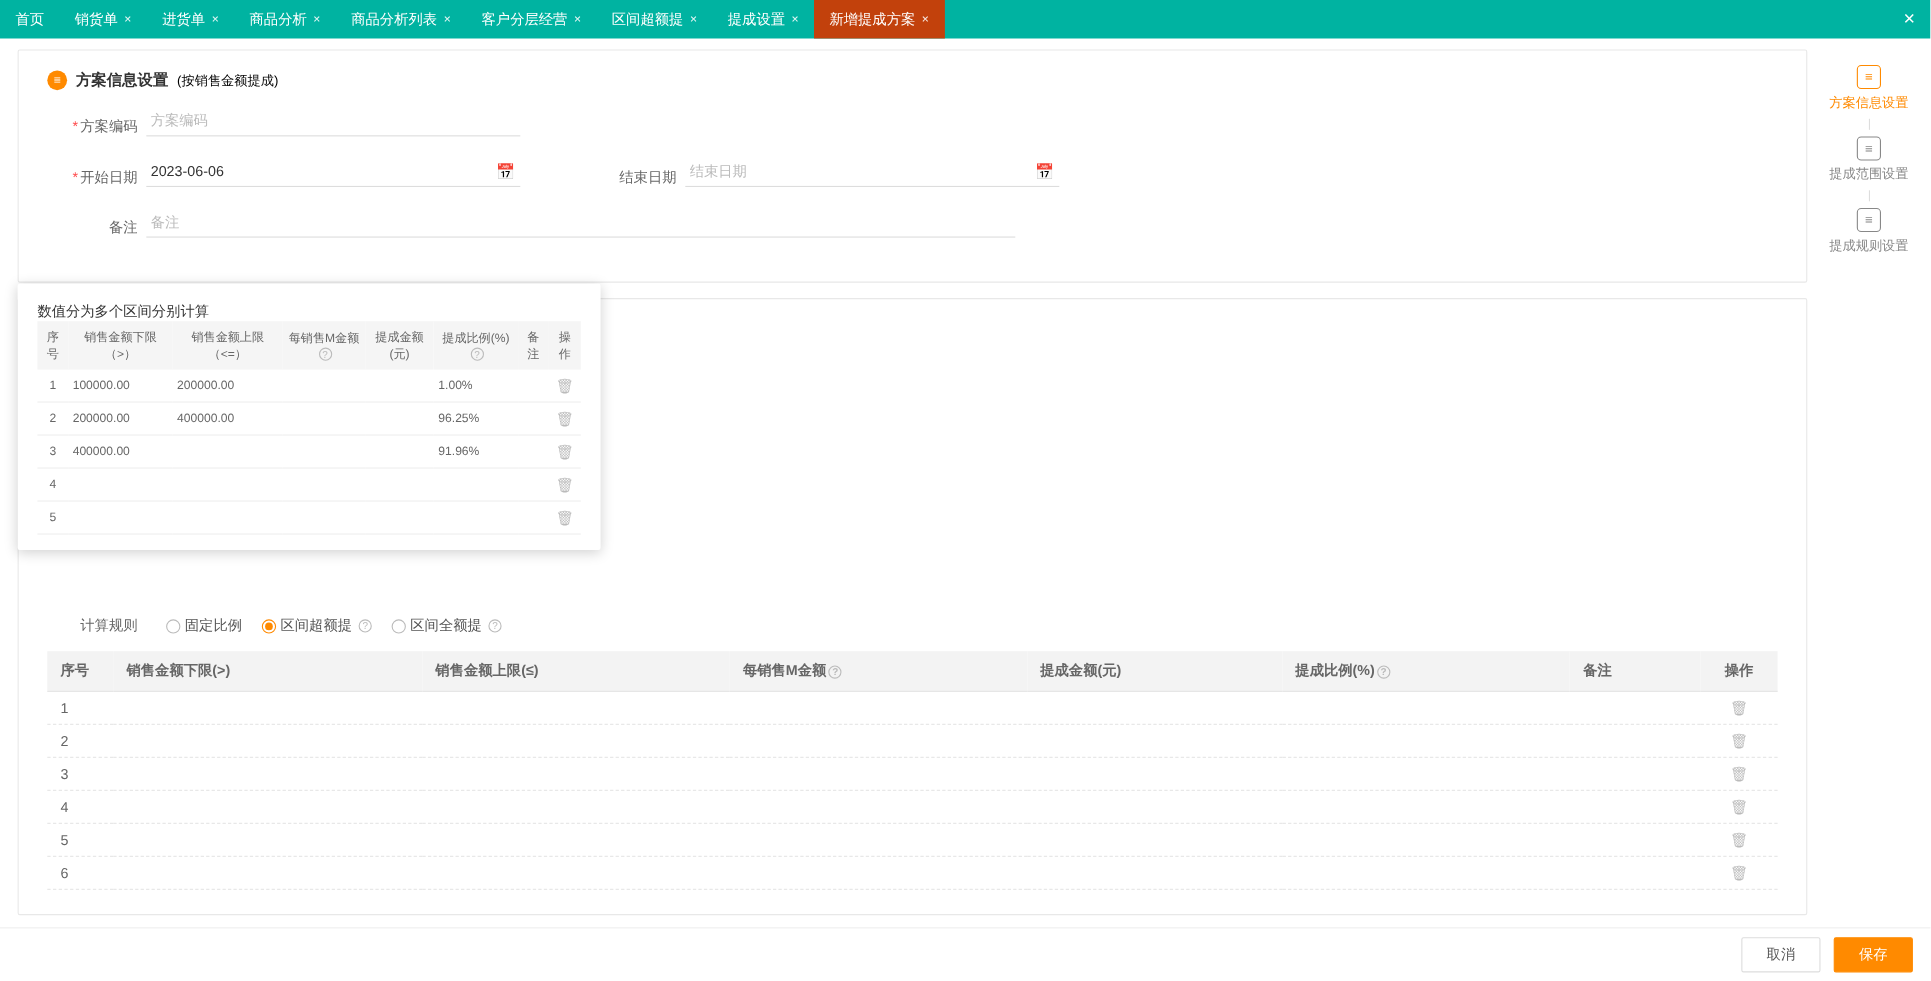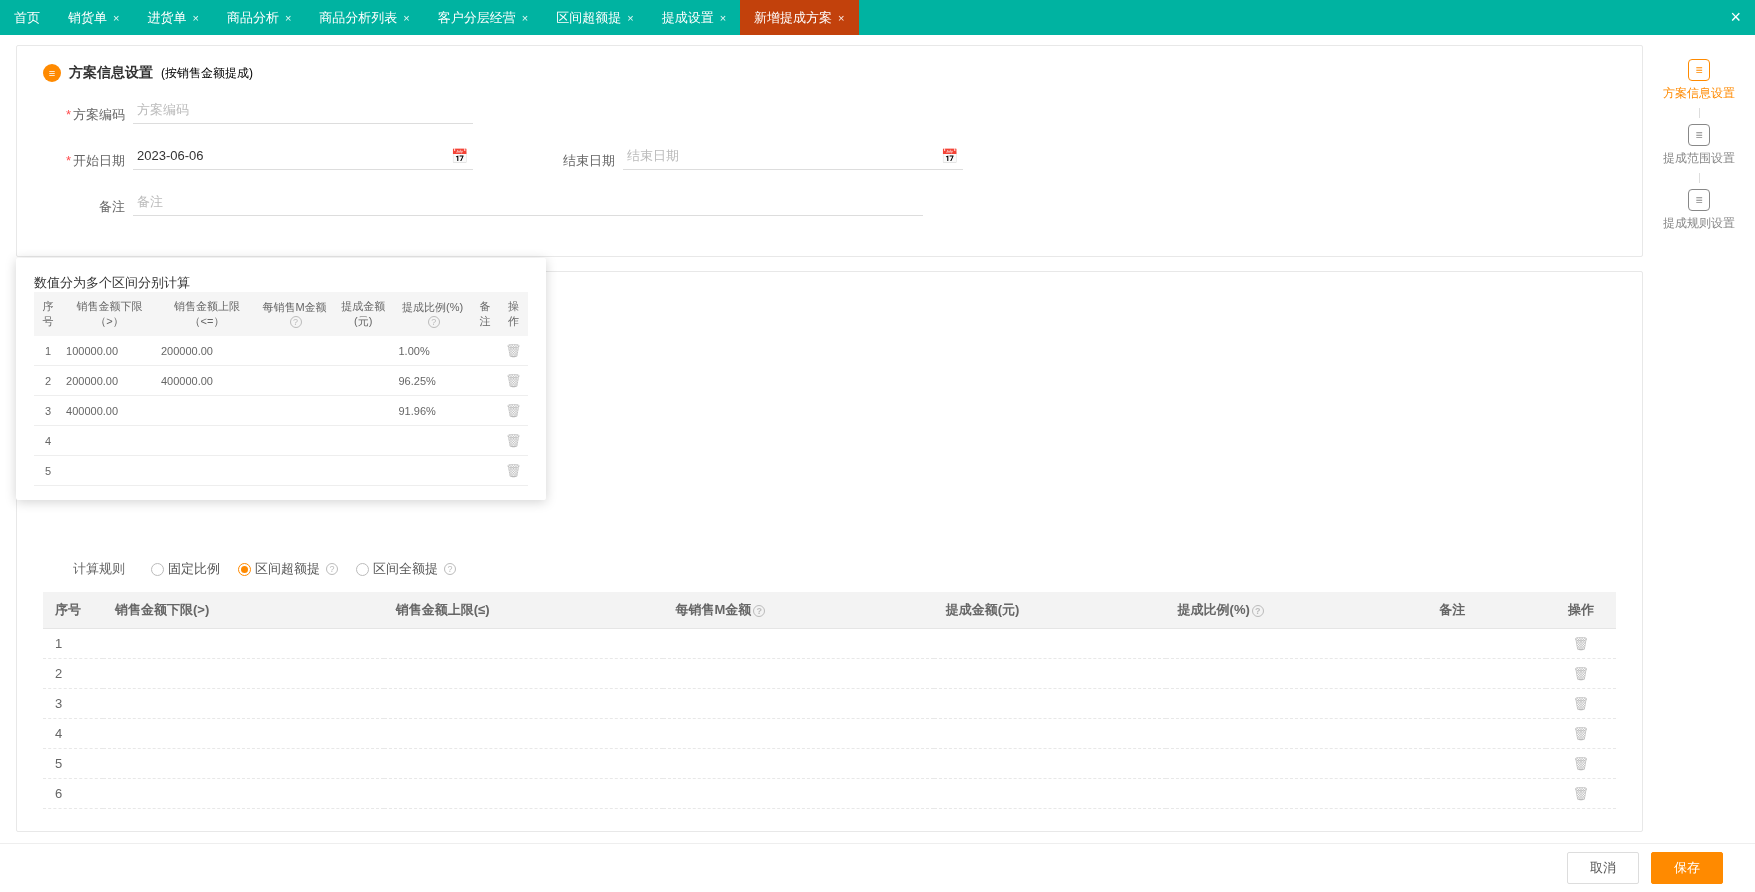--- a/index.html
+++ b/index.html
@@ -63,21 +63,21 @@
   
   
   .rules-table { width: 100%; border-collapse: collapse; font-size: 13px; margin-top: 6px; }
   .rules-table thead th { background: #f3f3f3; font-weight: bold; color: #666; padding: 9px 12px; text-align: left; border-bottom: 1px solid #e5e5e5; }
   .rules-table thead th:first-child { width: 60px; }
   .rules-table thead th.op { width: 70px; text-align: center; }
   .rules-table tbody td { padding: 7px 12px; border-bottom: 1px dashed #e8e8e8; color: #666; height: 26px; }
   .rules-table tbody td.op { text-align: center; }
   
   
-  .footer { position: fixed; right: 0; bottom: 0; left: 0; background: #fff; border-top: 1px solid #eee; padding: 8px 32px; display: flex; justify-content: flex-end; gap: 12px; }
+  .footer { position: fixed; right: 0; bottom: 0; left: 0; background: #fff; border-top: 1px solid #eee; padding: 8px 16px; display: flex; justify-content: flex-end; gap: 12px; }
   .btn { padding: 6px 22px; border-radius: 2px; font-size: 13px; cursor: pointer; border: 1px solid #ddd; background: #fff; color: #555; }
   .btn.primary { background: #ff8a00; border-color: #ff8a00; color: #fff; }
   
   .hidden-content { min-height: 270px; }
 </style>
 </head>
 <body>
 
 <div class="tabbar">
   <div class="tab">

